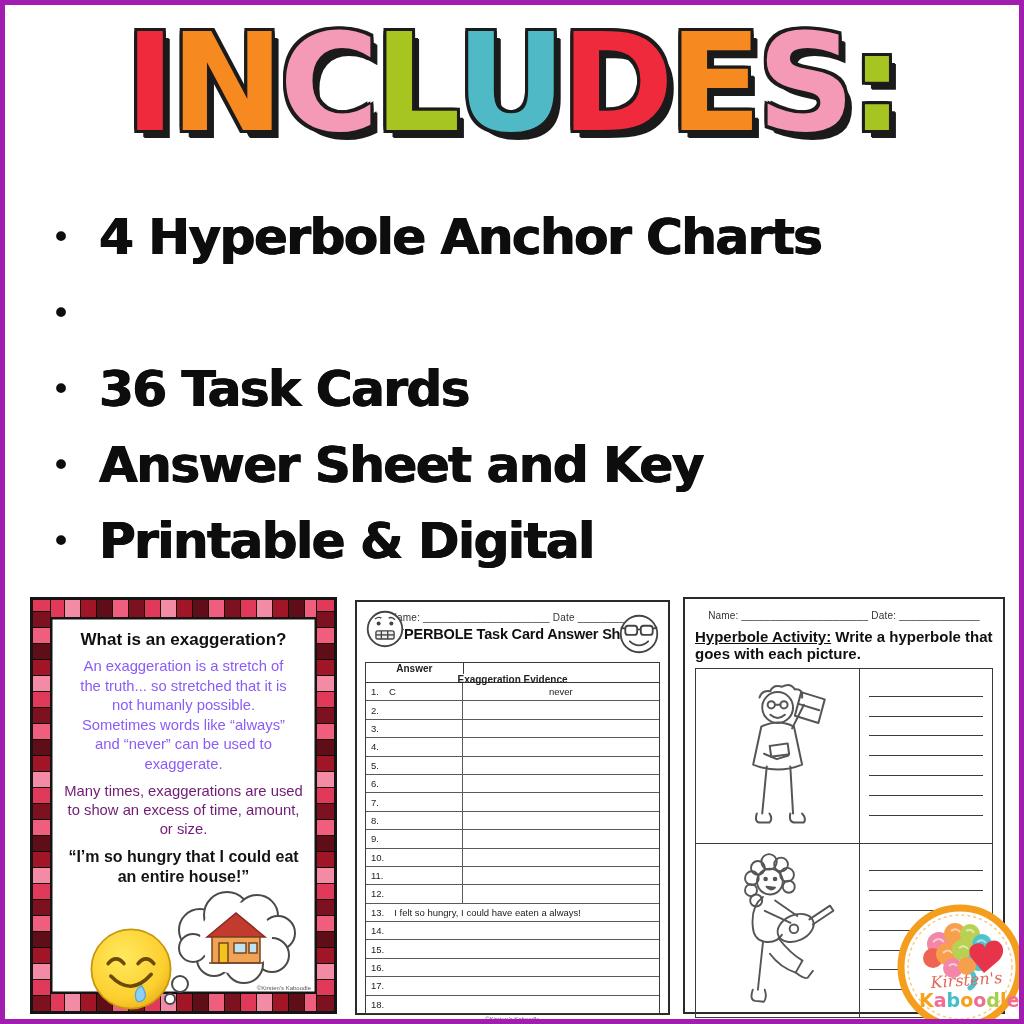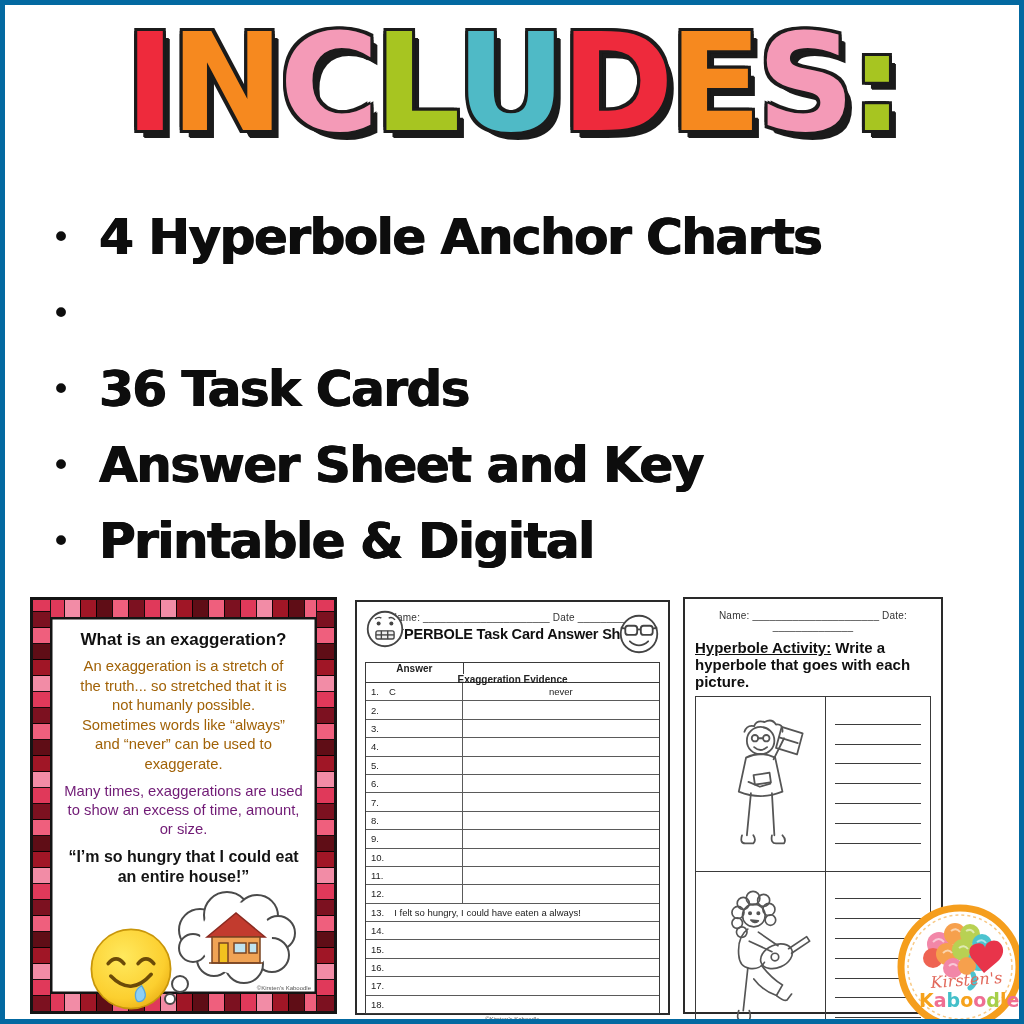--- a/index.html
+++ b/index.html
@@ -1,17 +1,17 @@
 <!DOCTYPE html>
 <html><head>
 <meta charset="utf-8">
 <style>
   html,body{margin:0;padding:0;background:#fff;}
   .canvas{position:relative;width:1024px;height:1024px;box-sizing:border-box;
-    background:#ffffff;border:5px solid #0369a1;overflow:hidden;
+    background:#ffffff;border:5px solid #a21caf;overflow:hidden;
     font-family:"DejaVu Sans",sans-serif;}
 
   
   .title{position:absolute;top:10px;left:0;right:0;text-align:center;line-height:1;
     font-size:136px;font-weight:800;letter-spacing:-5px;white-space:nowrap;}
   .title .ltr{display:inline-block;
     text-shadow:
       -3px -3px 0 #1b1b1b, 3px -3px 0 #1b1b1b, -3px 3px 0 #1b1b1b, 3px 3px 0 #1b1b1b,
       0 -3px 0 #1b1b1b, 0 3px 0 #1b1b1b, -3px 0 0 #1b1b1b, 3px 0 0 #1b1b1b,
       6px 7px 0 #1b1b1b, 7px 8px 0 #1b1b1b;}
@@ -31,21 +31,21 @@
     repeating-linear-gradient(90deg,rgba(0,0,0,.9) 0 1px,transparent 1px 16px),
     repeating-linear-gradient(90deg,#7c1120 0 16px,#e0395a 16px 32px,#f28ca6 32px 48px,#a01626 48px 64px,#5f0d16 64px 80px,#ef5f7d 80px 96px);}
   .tile.v{top:0;bottom:0;width:19px;background:
     repeating-linear-gradient(0deg,rgba(0,0,0,.9) 0 1px,transparent 1px 16px),
     repeating-linear-gradient(0deg,#7c1120 0 16px,#e0395a 16px 32px,#f28ca6 32px 48px,#a01626 48px 64px,#5f0d16 64px 80px,#ef5f7d 80px 96px);}
   .tile.t{top:0}.tile.b{bottom:0}.tile.l{left:0}.tile.r{right:0}
   .poster-inner{position:absolute;inset:19px;background:#fff;
     box-shadow:inset 0 0 0 1.5px #141414;padding:8px 10px;box-sizing:border-box;
     text-align:center;font-family:"Liberation Sans",sans-serif;}
   .poster-title{font-size:17px;font-weight:700;color:#101010;margin:4px 0 7px;}
-  .poster-body{font-size:14.8px;color:#a16207;line-height:1.32;margin:0 16px 8px;}
+  .poster-body{font-size:14.8px;color:#8b5cf6;line-height:1.32;margin:0 16px 8px;}
   .poster-red{font-size:14.8px;color:#701a75;line-height:1.28;margin:0 0 8px;}
   .poster-quote{font-size:16px;font-weight:800;color:#141414;line-height:1.25;margin:0 0 4px;}
   .poster-art{position:relative;height:126px;}
   .poster-art .emoji{position:absolute;left:26px;top:34px;width:88px;height:88px;}
   .poster-art .bubble{position:absolute;right:-4px;top:-6px;width:150px;height:132px;}
   .credit{position:absolute;right:5px;bottom:2px;font-size:6px;color:#555;}
 
   
   .sheet{position:absolute;box-sizing:border-box;background:#fff;border:2px solid #2a2a2a;
     font-family:"Liberation Sans",sans-serif;color:#222;}
@@ -61,21 +61,21 @@
   .as-thead .c2{flex:1;display:flex;align-items:center;justify-content:center;}
   .as-row{display:flex;height:17.4px;border-bottom:1px solid #5a5a5a;font-size:9.5px;align-items:stretch;}
   .as-row:last-child{border-bottom:none;}
   .as-row .c1{width:33%;border-right:1px solid #5a5a5a;display:flex;align-items:center;padding-left:5px;box-sizing:border-box;}
   .as-row .c2{flex:1;display:flex;align-items:center;justify-content:center;}
   .as-row.full .c1f{display:flex;align-items:center;padding-left:5px;width:100%;}
   .as-row .num{margin-right:10px;}
   .as-credit{text-align:center;font-size:6px;color:#555;margin-top:2px;}
 
   
-  .activity-sheet{left:678px;top:592px;width:260px;height:417px;padding:7px 10px;}
+  .activity-sheet{left:678px;top:592px;width:322px;height:417px;padding:7px 10px;}
   .ac-nameline{text-align:center;font-size:10px;color:#333;padding-top:4px;letter-spacing:.2px;}
   .ac-heading{margin-top:7px;font-size:15px;color:#101010;text-align:left;}
   .ac-heading .hb{font-weight:800;text-decoration:underline;}
   .ac-heading .hr{font-weight:700;}
   .ac-table{border:1.5px solid #3a3a3a;margin-top:6px;height:348px;display:flex;flex-direction:column;}
   .ac-row{flex:1;display:flex;min-height:0;}
   .ac-row.first{border-bottom:1px solid #3a3a3a;}
   .ac-pic{width:55%;border-right:1px solid #3a3a3a;display:flex;align-items:center;justify-content:center;overflow:hidden;}
   .ac-pic svg{width:88%;height:94%;}
   .ac-lines{flex:1;display:flex;flex-direction:column;justify-content:space-evenly;padding:8px 9px;}

